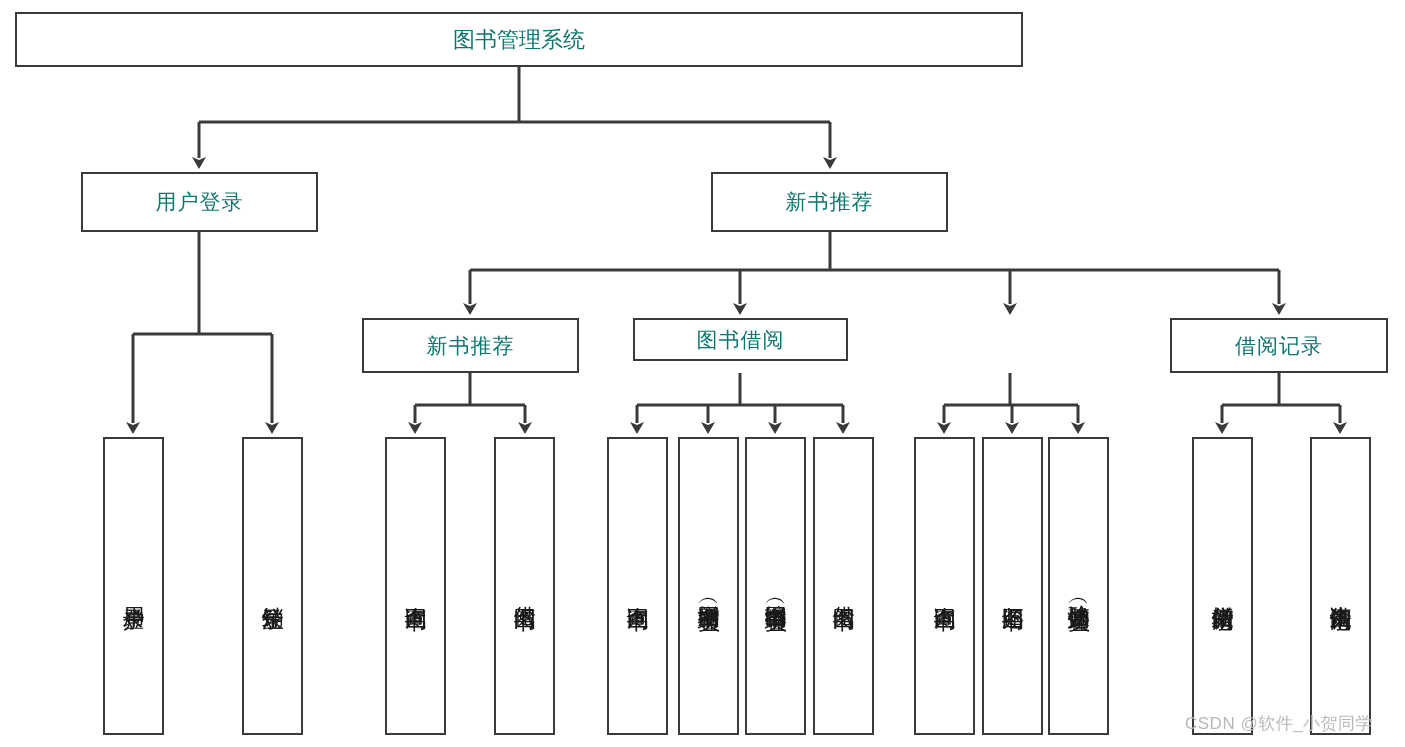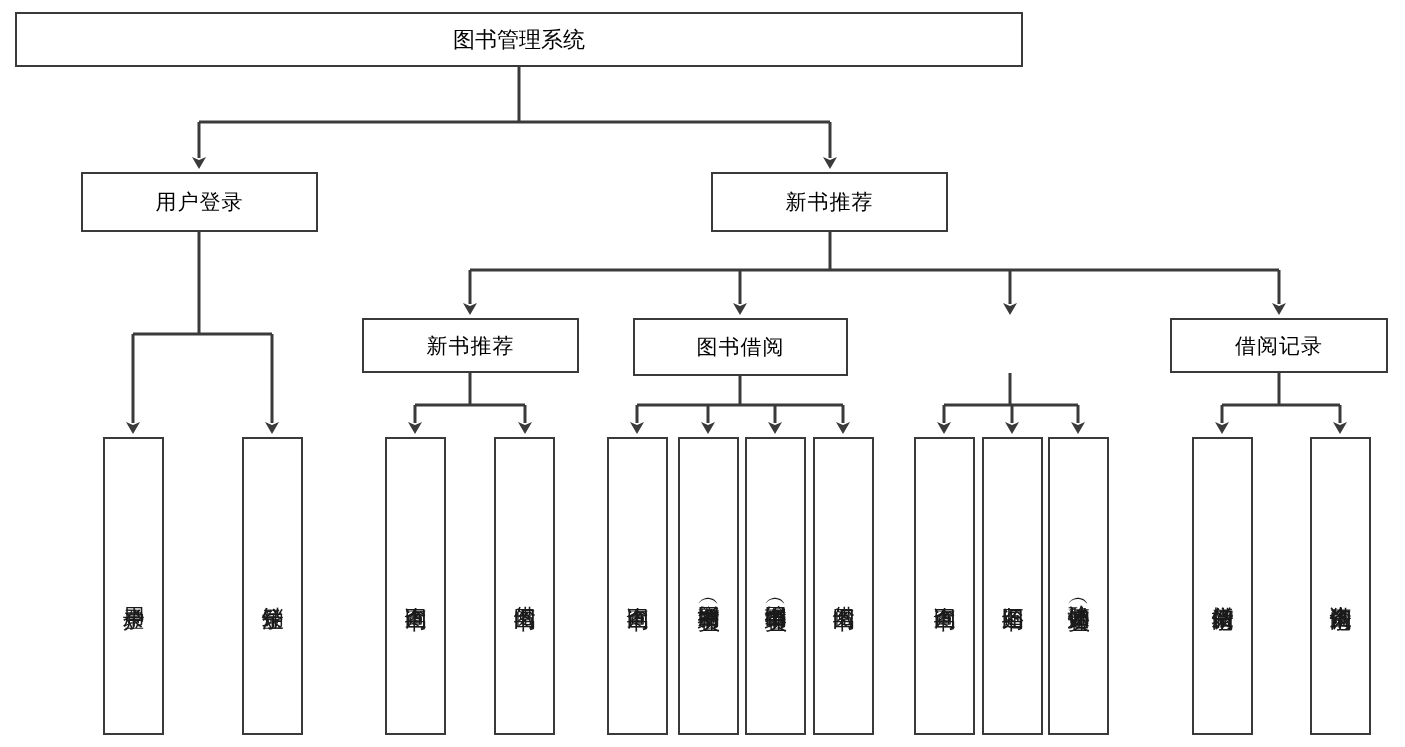--- a/index.html
+++ b/index.html
@@ -2,21 +2,21 @@
 <html><head>
 <meta charset="utf-8">
 <style>
   html,body{margin:0;padding:0;background:#ffffff;}
   body{width:1405px;height:747px;overflow:hidden;
        font-family:"Liberation Sans","DejaVu Sans",sans-serif;}
   #stage{position:relative;width:1405px;height:747px;background:#fff;}
   svg#wires{position:absolute;left:0;top:0;width:1405px;height:747px;}
   .node{position:absolute;box-sizing:border-box;background:#ffffff;
         border:2px solid #3a3a3a;display:flex;align-items:center;
-        justify-content:center;color:#000000;}
+        justify-content:center;color:#0f766e;}
   .node.h{font-size:21px;letter-spacing:1px;}
   .node.root{font-size:22px;}
   .leaf{position:absolute;box-sizing:border-box;background:#fff;
         border:2px solid #3a3a3a;display:flex;align-items:center;
         justify-content:flex-start;padding-top:10px;}
   .leaf span{writing-mode:vertical-rl;text-orientation:upright;
              font-size:22px;line-height:1.12;letter-spacing:1px;
              color:#1a1a1a;display:block;margin:0 auto;}
   #watermark{position:absolute;left:1185px;top:712px;font-size:17px;
              color:#b9b9b9;white-space:nowrap;letter-spacing:.5px;}
@@ -83,21 +83,21 @@
   <div class="node h" style="left:81px;top:172px;width:237px;height:60px;">
     <span>用户登录</span>
   </div>
   <div class="node h" style="left:711px;top:172px;width:237px;height:60px;">
     <span>新书推荐</span>
   </div>
 
   <div class="node h" style="left:362px;top:318px;width:217px;height:55px;">
     <span>新书推荐</span>
   </div>
-  <div class="node h" style="left:633px;top:318px;width:215px;height:58px;">
+  <div class="node h" style="left:633px;top:318px;width:215px;height:43px;">
     <span>图书借阅</span>
   </div>
   <div class="node h" style="left:1170px;top:318px;width:218px;height:55px;">
     <span>借阅记录</span>
   </div>
 
   <div class="leaf" style="left:103px;top:437px;width:61px;height:298px;">
     <span>用户登录</span>
   </div>
   <div class="leaf" style="left:242px;top:437px;width:61px;height:298px;">
@@ -134,13 +134,14 @@
     <span>确认归还（管理员）</span>
   </div>
 
   <div class="leaf" style="left:1192px;top:437px;width:61px;height:298px;">
     <span>新增借阅记录</span>
   </div>
   <div class="leaf" style="left:1310px;top:437px;width:61px;height:298px;">
     <span>查询借阅记录</span>
   </div>
 
+  <div id="watermark">CSDN @软件_小贺同学</div>
 </div>
 
 </body></html>

